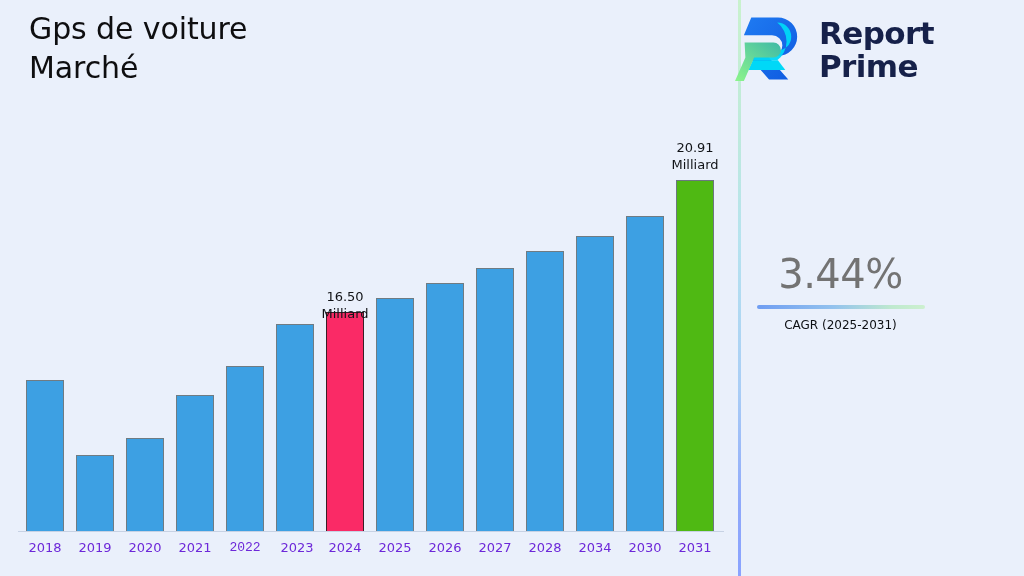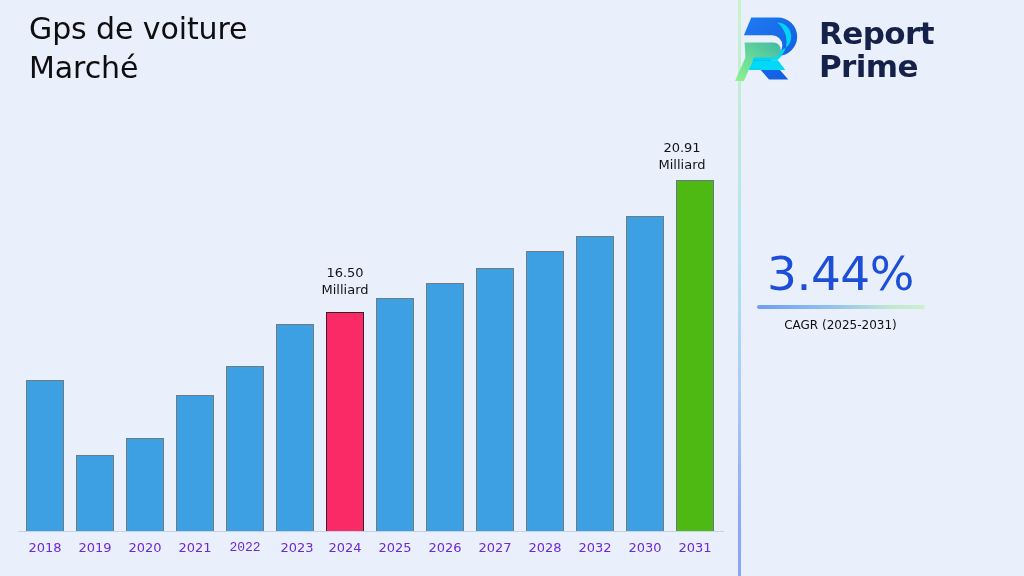--- a/index.html
+++ b/index.html
@@ -128,23 +128,23 @@
     white-space: pre-line;
   }
 
   #cagr-block {
     position: absolute;
     left: 0; top: 250px;
     width: 283px;
     text-align: center;
   }
   #cagr-value {
-    font-size: 47px;
+    font-size: 40px;
     line-height: 48px;
-    color: #1d4ed8;
+    color: #737373;
     font-weight: 400;
     letter-spacing: -0.5px;
   }
   #cagr-rule {
     margin: 7px auto 5px auto;
     width: 168px;
     height: 4px;
     border-radius: 2px;
     background: linear-gradient(to right, #6f9df2 0%, #93c2ee 45%, #bfe9cf 80%, #cdf0cf 100%);
   }
@@ -179,21 +179,21 @@
         </div>
         <div class="bar-slot" style="left: 220px;">
           <div class="bar c-normal" style="height: 166px;"></div>
         </div>
         <div class="bar-slot" style="left: 270px;">
           <div class="bar c-normal" style="height: 208px;"></div>
         </div>
         <div class="bar-slot" style="left: 320px;">
           <div class="bar c-base" style="height: 220px;"></div>
         </div>
-        <div class="bar-label" style="left: 300px; top: 134px;">16.50
+        <div class="bar-label" style="left: 300px; top: 158px;">16.50
 Milliard</div>
         <div class="bar-slot" style="left: 370px;">
           <div class="bar c-normal" style="height: 234px;"></div>
         </div>
         <div class="bar-slot" style="left: 420px;">
           <div class="bar c-normal" style="height: 249px;"></div>
         </div>
         <div class="bar-slot" style="left: 470px;">
           <div class="bar c-normal" style="height: 264px;"></div>
         </div>
@@ -202,39 +202,39 @@
         </div>
         <div class="bar-slot" style="left: 570px;">
           <div class="bar c-normal" style="height: 296px;"></div>
         </div>
         <div class="bar-slot" style="left: 620px;">
           <div class="bar c-normal" style="height: 316px;"></div>
         </div>
         <div class="bar-slot" style="left: 670px;">
           <div class="bar c-forecast" style="height: 352px;"></div>
         </div>
-        <div class="bar-label" style="left: 637px; top: 9px;">20.91
+        <div class="bar-label" style="left: 650px; top: 9px;">20.91
 Milliard</div>
       </div>
 
     <div id="axis-line"></div>
 
     <div id="tick-labels">
         <div class="tick-label" style="left: 20px;">2018</div>
         <div class="tick-label" style="left: 70px;">2019</div>
         <div class="tick-label" style="left: 120px;">2020</div>
         <div class="tick-label" style="left: 170px;">2021</div>
         <div class="tick-label" style="left: 220px; font-family: Liberation Mono, monospace;">2022</div>
         <div class="tick-label" style="left: 272px;">2023</div>
         <div class="tick-label" style="left: 320px;">2024</div>
         <div class="tick-label" style="left: 370px;">2025</div>
         <div class="tick-label" style="left: 420px;">2026</div>
         <div class="tick-label" style="left: 470px;">2027</div>
         <div class="tick-label" style="left: 520px;">2028</div>
-        <div class="tick-label" style="left: 570px;">2032</div>
+        <div class="tick-label" style="left: 570px;">2034</div>
         <div class="tick-label" style="left: 620px;">2030</div>
         <div class="tick-label" style="left: 670px;">2031</div>
       </div>
 
   </div>
 
   <div id="separator"></div>
 
   <div id="right-panel">
 

